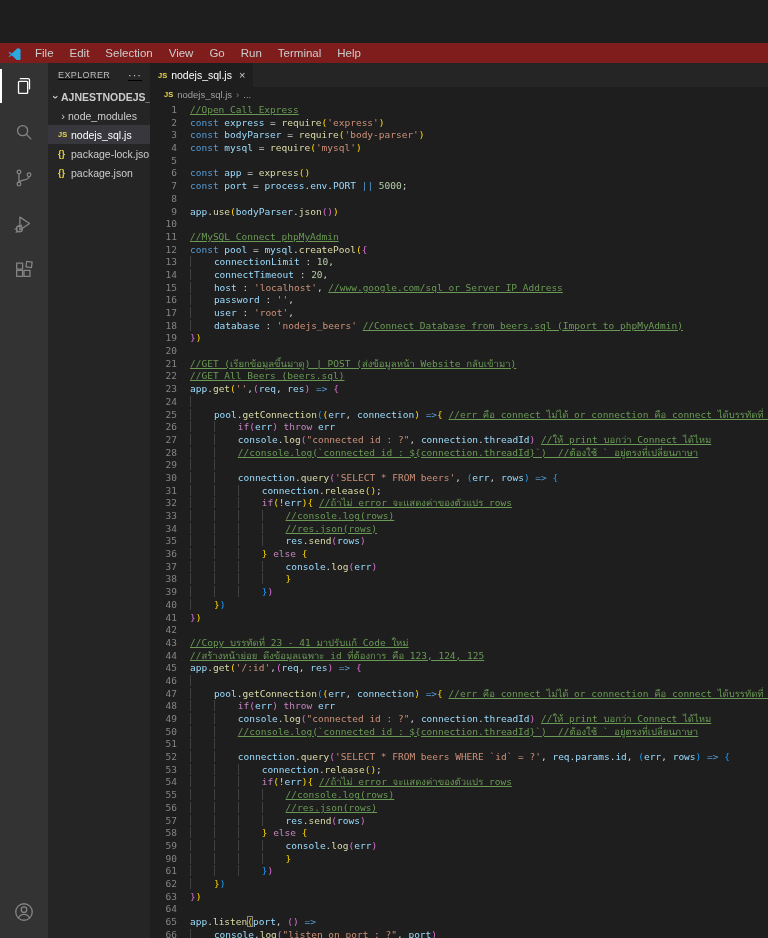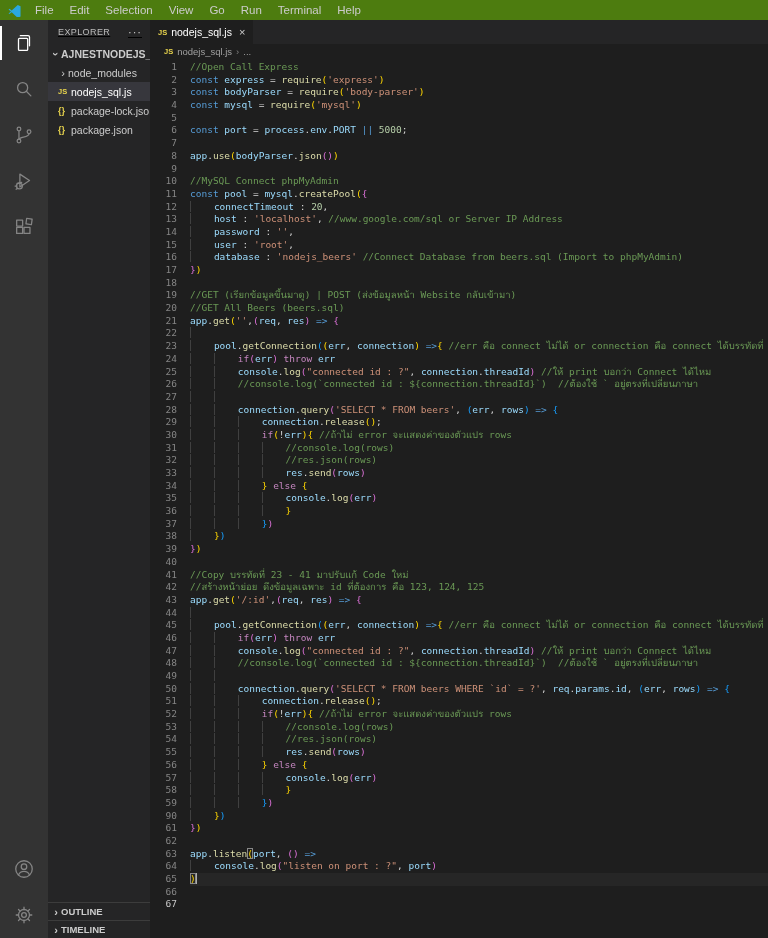--- a/index.html
+++ b/index.html
@@ -1,20 +1,20 @@
 <!DOCTYPE html>
 <html><head>
 <meta charset="utf-8">
 <style>
   * { margin:0; padding:0; box-sizing:border-box; }
   html,body { width:768px; height:938px; overflow:hidden; background:#1e1e1e;
     font-family:"Liberation Sans", sans-serif; }
 
   
-  .titlebar { height:20px; background:#4d7c0f; display:flex; align-items:center; }
+  .titlebar { height:20px; background:#7f1d1d; display:flex; align-items:center;margin-top:43px; }
   .vslogo { margin:0 6px 0 8px; display:flex; align-items:center; }
   .menus { display:flex; }
   .menu-item { color:#cccccc; font-size:11.5px; padding:0 8px; line-height:20px; cursor:default; }
 
   
   .main { display:flex; height:918px; }
 
   
   .activitybar { width:48px; background:#333333; display:flex; flex-direction:column; align-items:center; flex-shrink:0; }
   .ab-icon { width:48px; height:46px; display:flex; align-items:center; justify-content:center; color:#858585; position:relative; }
@@ -58,21 +58,21 @@
   .cl { height:12.7px; white-space:pre; color:#d4d4d4; }
   .cl.cur-line { background:rgba(255,255,255,.04); }
   .ig { border-left:1px solid #404040; }
 
   .tk-k  { color:#569cd6; }
   .tk-c  { color:#c586c0; }
   .tk-v  { color:#9cdcfe; }
   .tk-f  { color:#dcdcaa; }
   .tk-s  { color:#ce9178; }
   .tk-n  { color:#b5cea8; }
-  .tk-m  { color:#6a9955; }
+  .tk-m  { color:#6a9955;text-decoration:underline; }
   .tk-w  { color:#d4d4d4; }
   .tk-b1 { color:#ffd700; }
   .tk-b2 { color:#da70d6; }
   .tk-b3 { color:#179fff; }
   .tk-op { color:#569cd6; }
   .mb { outline:1px solid #888888; outline-offset:-1px; }
   .caret { display:inline-block; width:1px; height:11px; background:#aeafad; vertical-align:text-bottom; }
 </style>
 </head>
 <body>
@@ -275,26 +275,28 @@
           <div class="ln">65</div>
           <div class="ln">66</div>
           <div class="ln cur">67</div>
         </div>
       <div class="lines">
           <div class="cl"><span class="tk-m">//Open Call Express</span></div>
           <div class="cl"><span class="tk-k">const </span><span class="tk-v">express</span><span class="tk-w"> = </span><span class="tk-f">require</span><span class="tk-b1">(</span><span class="tk-s">'express'</span><span class="tk-b1">)</span></div>
           <div class="cl"><span class="tk-k">const </span><span class="tk-v">bodyParser</span><span class="tk-w"> = </span><span class="tk-f">require</span><span class="tk-b1">(</span><span class="tk-s">'body-parser'</span><span class="tk-b1">)</span></div>
           <div class="cl"><span class="tk-k">const </span><span class="tk-v">mysql</span><span class="tk-w"> = </span><span class="tk-f">require</span><span class="tk-b1">(</span><span class="tk-s">'mysql'</span><span class="tk-b1">)</span></div>
           <div class="cl"></div>
+          <div class="cl"><span class="tk-k">const </span><span class="tk-v">app</span><span class="tk-w"> = </span><span class="tk-f">express</span><span class="tk-b1">()</span></div>
           <div class="cl"><span class="tk-k">const </span><span class="tk-v">port</span><span class="tk-w"> = </span><span class="tk-v">process</span><span class="tk-w">.</span><span class="tk-v">env</span><span class="tk-w">.</span><span class="tk-v">PORT</span><span class="tk-op"> || </span><span class="tk-n">5000</span><span class="tk-w">;</span></div>
           <div class="cl"></div>
           <div class="cl"><span class="tk-v">app</span><span class="tk-w">.</span><span class="tk-f">use</span><span class="tk-b1">(</span><span class="tk-v">bodyParser</span><span class="tk-w">.</span><span class="tk-f">json</span><span class="tk-b2">()</span><span class="tk-b1">)</span></div>
           <div class="cl"></div>
           <div class="cl"><span class="tk-m">//MySQL Connect phpMyAdmin</span></div>
           <div class="cl"><span class="tk-k">const </span><span class="tk-v">pool</span><span class="tk-w"> = </span><span class="tk-v">mysql</span><span class="tk-w">.</span><span class="tk-f">createPool</span><span class="tk-b1">(</span><span class="tk-b2">{</span></div>
+          <div class="cl"><span class="ig">    </span><span class="tk-v">connectionLimit</span><span class="tk-w"> : </span><span class="tk-n">10</span><span class="tk-w">,</span></div>
           <div class="cl"><span class="ig">    </span><span class="tk-v">connectTimeout</span><span class="tk-w"> : </span><span class="tk-n">20</span><span class="tk-w">,</span></div>
           <div class="cl"><span class="ig">    </span><span class="tk-v">host</span><span class="tk-w"> : </span><span class="tk-s">'localhost'</span><span class="tk-w">, </span><span class="tk-m">//www.google.com/sql or Server IP Address</span></div>
           <div class="cl"><span class="ig">    </span><span class="tk-v">password</span><span class="tk-w"> : </span><span class="tk-s">''</span><span class="tk-w">,</span></div>
           <div class="cl"><span class="ig">    </span><span class="tk-v">user</span><span class="tk-w"> : </span><span class="tk-s">'root'</span><span class="tk-w">,</span></div>
           <div class="cl"><span class="ig">    </span><span class="tk-v">database</span><span class="tk-w"> : </span><span class="tk-s">'nodejs_beers'</span><span class="tk-w"> </span><span class="tk-m">//Connect Database from beers.sql (Import to phpMyAdmin)</span></div>
           <div class="cl"><span class="tk-b2">}</span><span class="tk-b1">)</span></div>
           <div class="cl"></div>
           <div class="cl"><span class="tk-m">//GET (เรียกข้อมูลขึ้นมาดู) | POST (ส่งข้อมูลหน้า Website กลับเข้ามา)</span></div>
           <div class="cl"><span class="tk-m">//GET All Beers (beers.sql)</span></div>
           <div class="cl"><span class="tk-v">app</span><span class="tk-w">.</span><span class="tk-f">get</span><span class="tk-b1">(</span><span class="tk-s">''</span><span class="tk-w">,</span><span class="tk-b2">(</span><span class="tk-v">req</span><span class="tk-w">, </span><span class="tk-v">res</span><span class="tk-b2">)</span><span class="tk-op"> =&gt; </span><span class="tk-b2">{</span></div>

